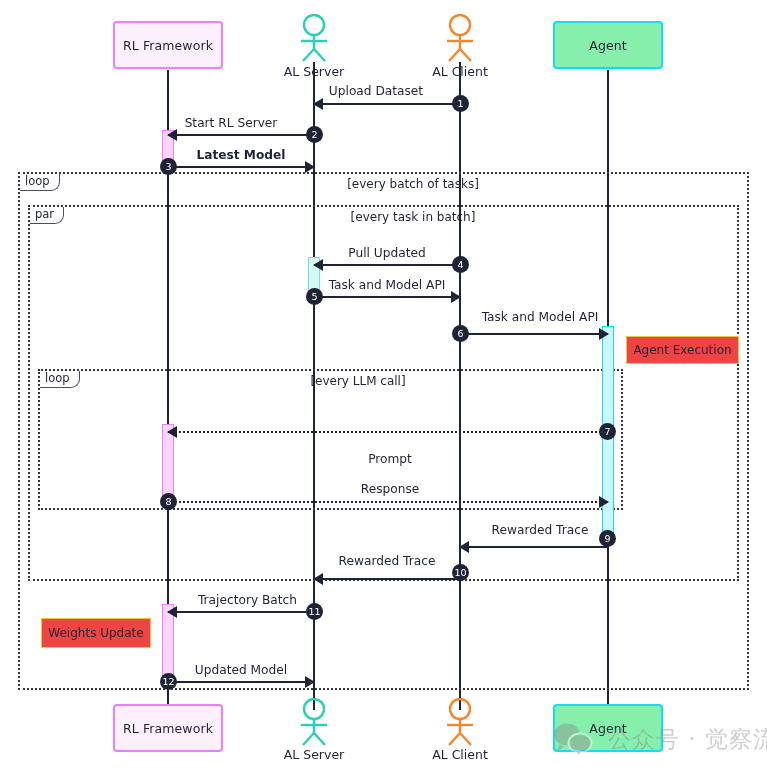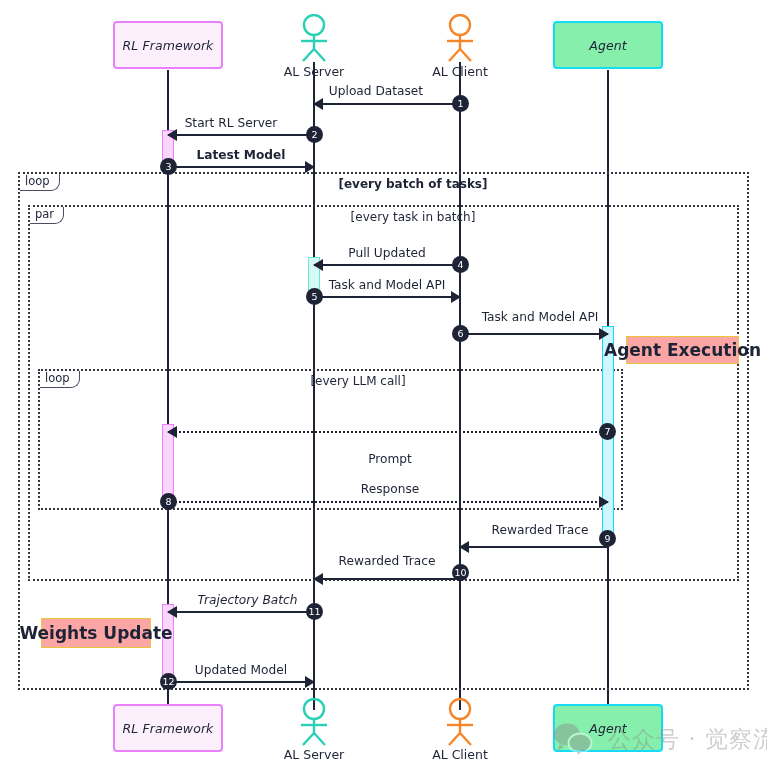--- a/index.html
+++ b/index.html
@@ -28,21 +28,20 @@
   .pbox {
     position: absolute;
     display: flex;
     align-items: center;
     justify-content: center;
     border-radius: 4px;
     font-size: 12.5px;
     color: #1f2336;
     letter-spacing: .1px;
     text-align: center;
-    font-style: italic;
   }
   .pbox.rl {
     background: #fdf0fd;
     border: 2px solid #ea80fc;
   }
   .pbox.agent {
     background: #86efac;
     border: 2px solid #16dbf5;
   }
 
@@ -147,27 +146,27 @@
     display: flex;
     align-items: center;
     justify-content: center;
     line-height: 1;
     font-family: "DejaVu Sans", "Liberation Sans", sans-serif;
   }
 
   
   .note {
     position: absolute;
-    background: #fca5a5;
+    background: #ef4444;
     border: 1px solid #e8c83c;
     display: flex;
     align-items: center;
     justify-content: center;
-    font-size: 17px;
-    font-weight: bold;
+    font-size: 12px;
+    font-weight: normal;
     color: #1f2336;
     white-space: nowrap;
   }
 
   
   .watermark {
     position: absolute;
     display: flex;
     align-items: center;
     gap: 15px;
@@ -216,21 +215,21 @@
     </svg>
   </div>
   <div class="actor-label" style="left:410px; top:64px; width:100px;">AL Client</div>
 
   <div class="pbox agent" style="left:553px; top:21px; width:110px; height:48px;">
     <span>Agent</span>
   </div>
 
   <div class="frag" style="left:18px; top:172px; width:731px; height:518px;"></div>
   <div class="frag-tab" style="left:20px; top:174px;">loop</div>
-  <div class="frag-cond" style="left:283px; top:177px; width:260px;font-weight:bold;">[every batch of tasks]</div>
+  <div class="frag-cond" style="left:283px; top:177px; width:260px;">[every batch of tasks]</div>
 
   <div class="frag" style="left:28px; top:205px; width:711px; height:376px;"></div>
   <div class="frag-tab" style="left:30px; top:207px;">par</div>
   <div class="frag-cond" style="left:283px; top:210px; width:260px;">[every task in batch]</div>
 
   <div class="frag" style="left:38px; top:369px; width:585px; height:141px;"></div>
   <div class="frag-tab" style="left:40px; top:371px;">loop</div>
   <div class="frag-cond" style="left:268px; top:374px; width:180px;">[every LLM call]</div>
 
   <div class="activation pink" style="left:162px; top:130px; height:38px;"></div>
@@ -310,21 +309,21 @@
     <div class="line"></div>
     <div class="head"></div>
   </div>
   <div class="msg-label" style="left:314px; top:554px; width:146px;">Rewarded Trace</div>
   <div class="seqnum" style="left:452px; top:564px;">10</div>
 
   <div class="msg to-left" style="left:168px; top:611px; width:146px;">
     <div class="line"></div>
     <div class="head"></div>
   </div>
-  <div class="msg-label" style="left:168px; top:593px; width:159px;font-style:italic;">Trajectory Batch</div>
+  <div class="msg-label" style="left:168px; top:593px; width:159px;">Trajectory Batch</div>
   <div class="seqnum" style="left:306px; top:603px;">11</div>
 
   <div class="msg to-right" style="left:168px; top:681px; width:146px;">
     <div class="line"></div>
     <div class="head"></div>
   </div>
   <div class="msg-label" style="left:168px; top:663px; width:146px;">Updated Model</div>
   <div class="seqnum" style="left:160px; top:673px;">12</div>
 
   <div class="note" style="left:626px; top:336px; width:113px; height:28px;">Agent Execution</div>

